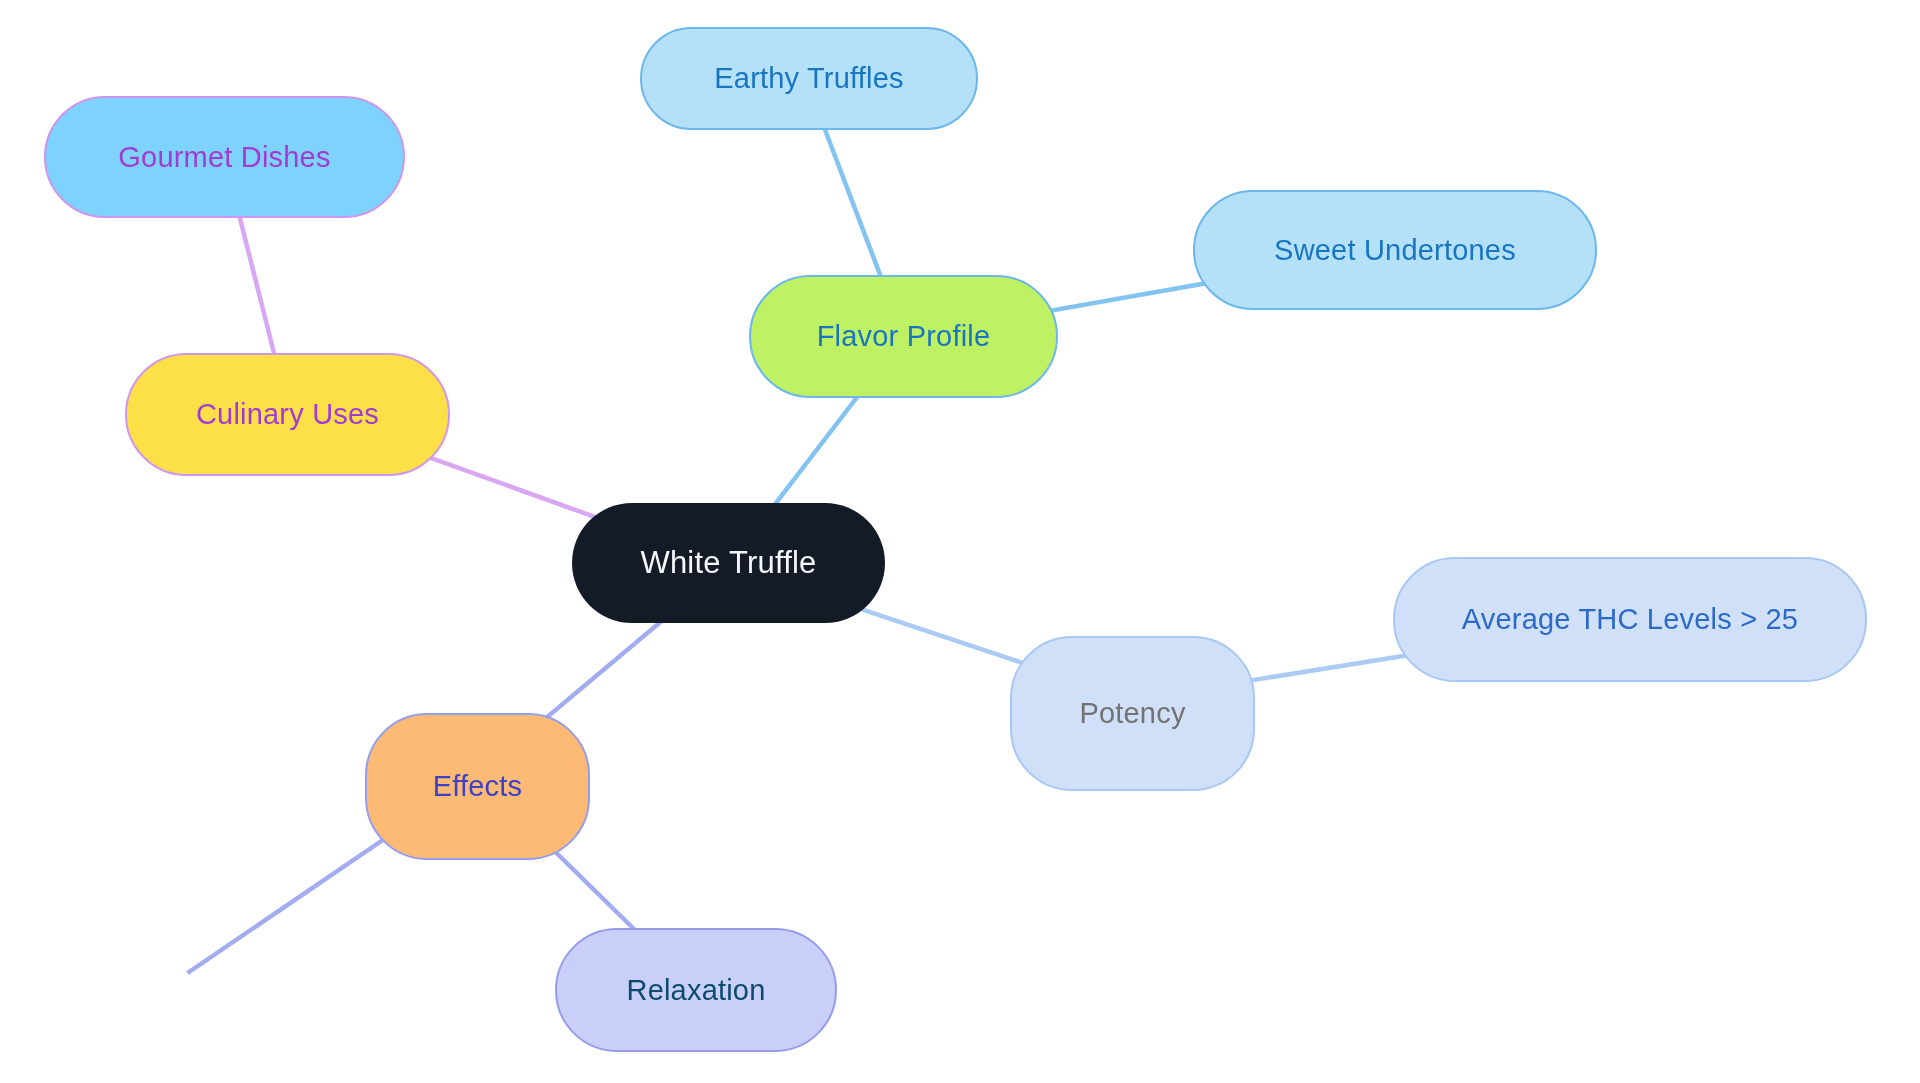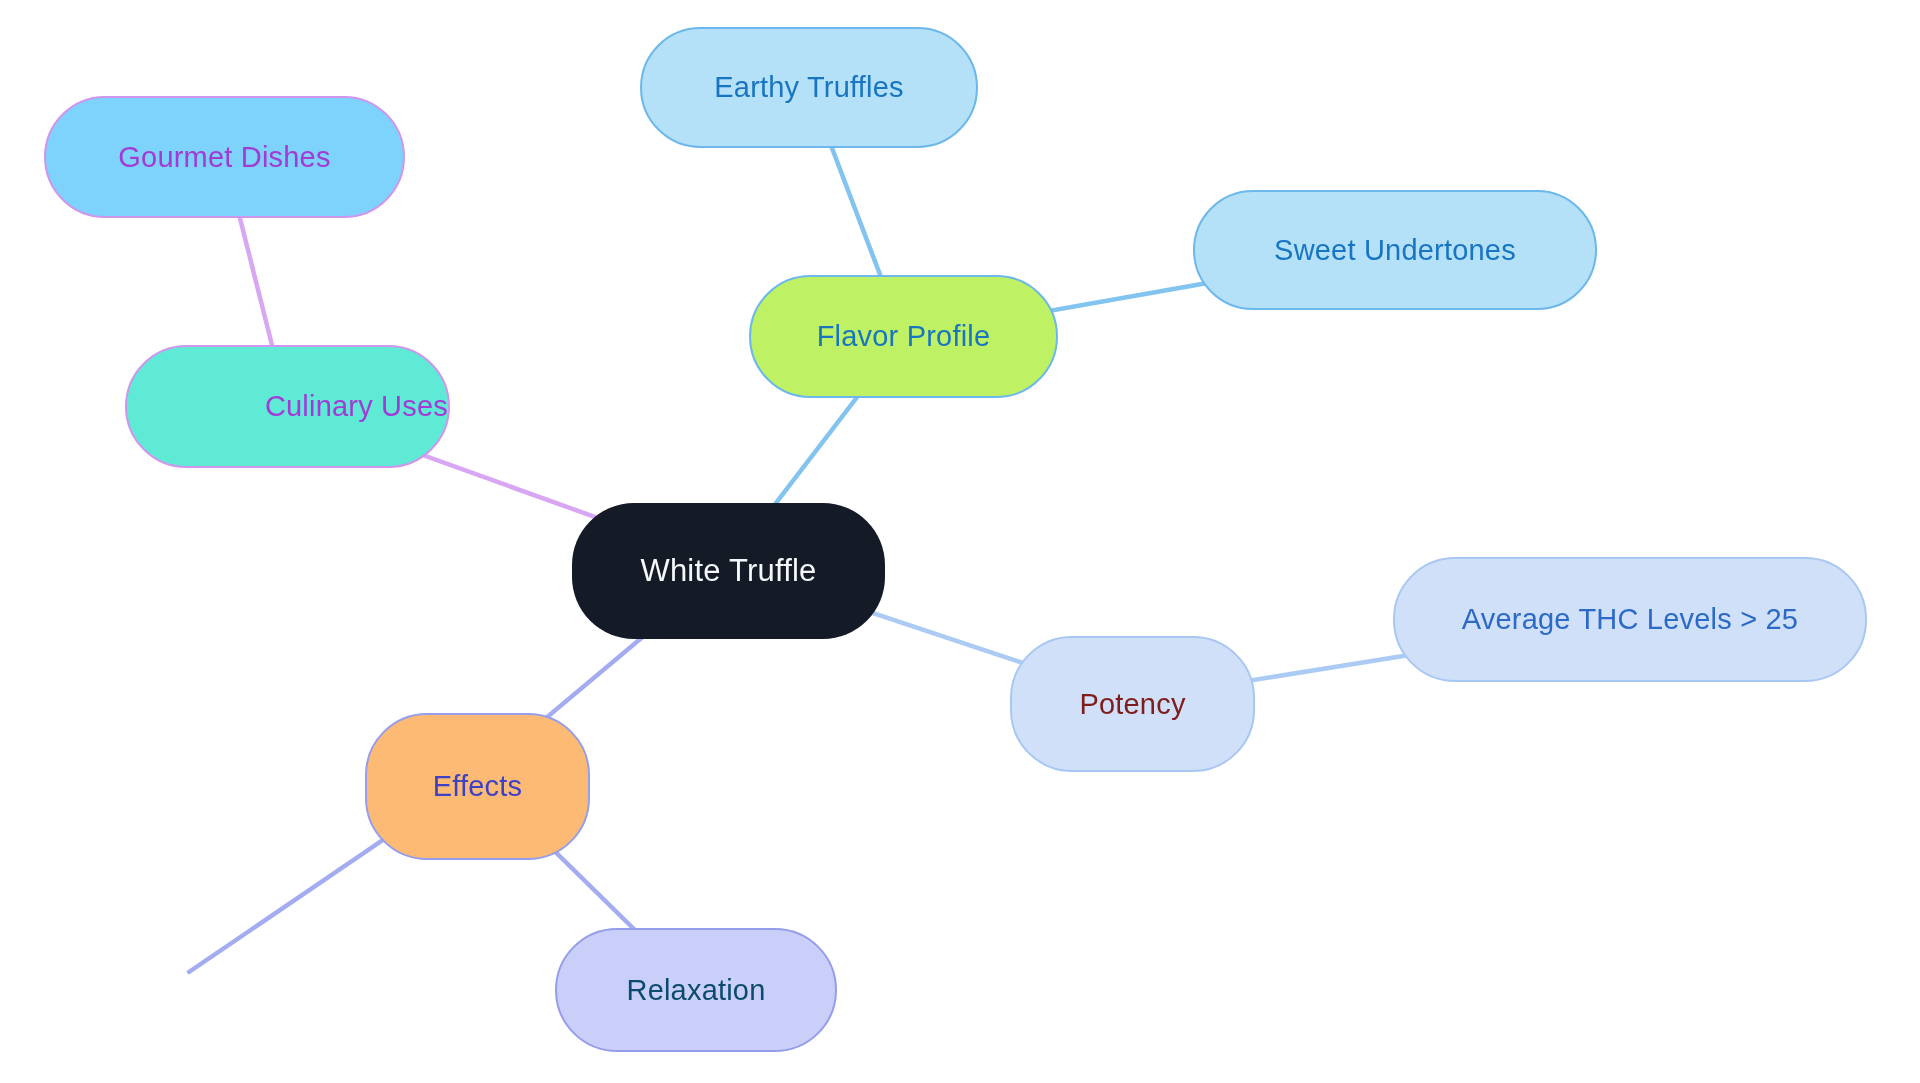--- a/index.html
+++ b/index.html
@@ -63,39 +63,39 @@
       <line x1="903.5" y1="336.5" x2="1395" y2="250" stroke="#82C3F0" stroke-width="4.5"></line>
       <line x1="728.5" y1="565" x2="287.5" y2="406.5" stroke="#D9A6F3" stroke-width="4.5"></line>
       <line x1="287.5" y1="406.5" x2="224.5" y2="157" stroke="#D9A6F3" stroke-width="4.5"></line>
       <line x1="728.5" y1="565" x2="1132.5" y2="699.5" stroke="#ABCBF5" stroke-width="4.5"></line>
       <line x1="1132.5" y1="699.5" x2="1630" y2="619.5" stroke="#ABCBF5" stroke-width="4.5"></line>
       <line x1="728.5" y1="565" x2="477.5" y2="775.5" stroke="#A3ACF1" stroke-width="4.5"></line>
       <line x1="477.5" y1="775.5" x2="187.5" y2="973" stroke="#A3ACF1" stroke-width="4.5"></line>
       <line x1="477.5" y1="775.5" x2="696" y2="990" stroke="#A3ACF1" stroke-width="4.5"></line>
     </svg>
   <div class="node-layer">
-      <div class="node node--central" style="left: 572px; top: 503px; width: 313px; height: 136px; background: rgb(20, 27, 39); border-color: rgb(20, 27, 39); color: rgb(245, 247, 250);">
+      <div class="node node--central" style="left: 572px; top: 503px; width: 313px; height: 120px; background: rgb(20, 27, 39); border-color: rgb(20, 27, 39); color: rgb(245, 247, 250);">
         <span>White Truffle</span>
       </div>
       <div class="node" style="left: 749px; top: 275px; width: 309px; height: 123px; background: #bef264; border-color: rgb(108, 183, 235); color: rgb(24, 117, 193);">
         <span>Flavor Profile</span>
       </div>
-      <div class="node" style="left: 640px; top: 27px; width: 338px; height: 121px; background: rgb(180, 224, 248); border-color: rgb(108, 183, 235); color: rgb(24, 117, 193);">
+      <div class="node" style="left: 640px; top: 27px; width: 338px; height: 103px; background: rgb(180, 224, 248); border-color: rgb(108, 183, 235); color: rgb(24, 117, 193);">
         <span>Earthy Truffles</span>
       </div>
       <div class="node" style="left: 1193px; top: 190px; width: 404px; height: 120px; background: rgb(180, 224, 248); border-color: rgb(108, 183, 235); color: rgb(24, 117, 193);">
         <span>Sweet Undertones</span>
       </div>
-      <div class="node" style="left: 125px; top: 345px; width: 325px; height: 123px; background: #5eead4; border-color: rgb(208, 149, 236); color: rgb(164, 58, 214); justify-content: flex-end;">
+      <div class="node" style="left: 125px; top: 353px; width: 325px; height: 123px; background: #fde047; border-color: rgb(208, 149, 236); color: rgb(164, 58, 214);">
         <span>Culinary Uses</span>
       </div>
       <div class="node" style="left: 44px; top: 96px; width: 361px; height: 122px; background: #7dd3fc; border-color: rgb(208, 149, 236); color: rgb(164, 58, 214);">
         <span>Gourmet Dishes</span>
       </div>
-      <div class="node" style="left: 1010px; top: 636px; width: 245px; height: 136px; background: rgb(207, 224, 248); border-color: rgb(169, 199, 243); color: #7f1d1d;">
+      <div class="node" style="left: 1010px; top: 636px; width: 245px; height: 155px; background: rgb(207, 224, 248); border-color: rgb(169, 199, 243); color: #737373;">
         <span>Potency</span>
       </div>
       <div class="node" style="left: 1393px; top: 557px; width: 474px; height: 125px; background: rgb(207, 224, 248); border-color: rgb(169, 199, 243); color: rgb(44, 106, 200); align-items: center;">
         <span>Average THC Levels &gt; 25</span>
       </div>
       <div class="node" style="left: 365px; top: 713px; width: 225px; height: 147px; background: #fdba74; border-color: rgb(149, 157, 236); color: rgb(60, 65, 198);">
         <span>Effects</span>
       </div>
       <div class="node" style="left: 555px; top: 928px; width: 282px; height: 124px; background: rgb(201, 207, 248); border-color: rgb(149, 157, 236); color: #0c4a6e;">
         <span>Relaxation</span>

